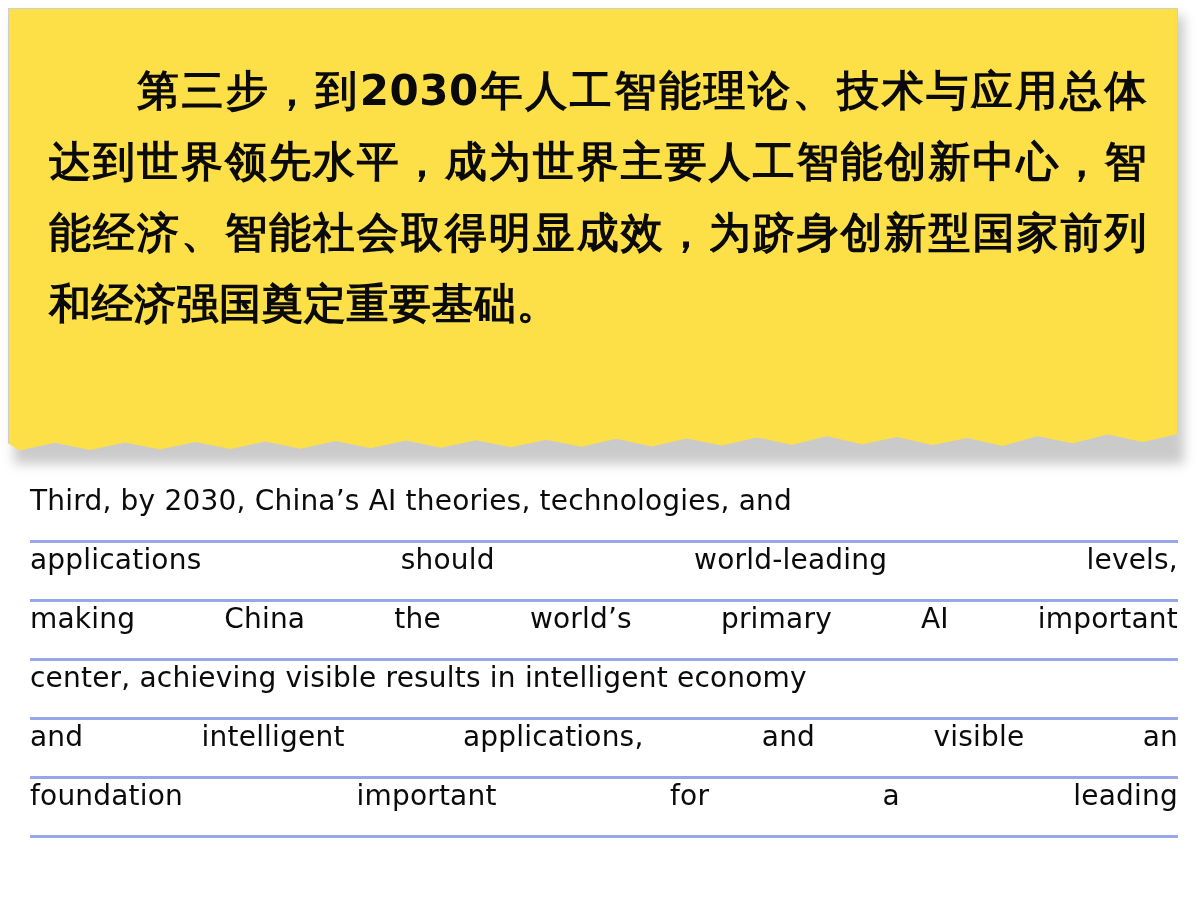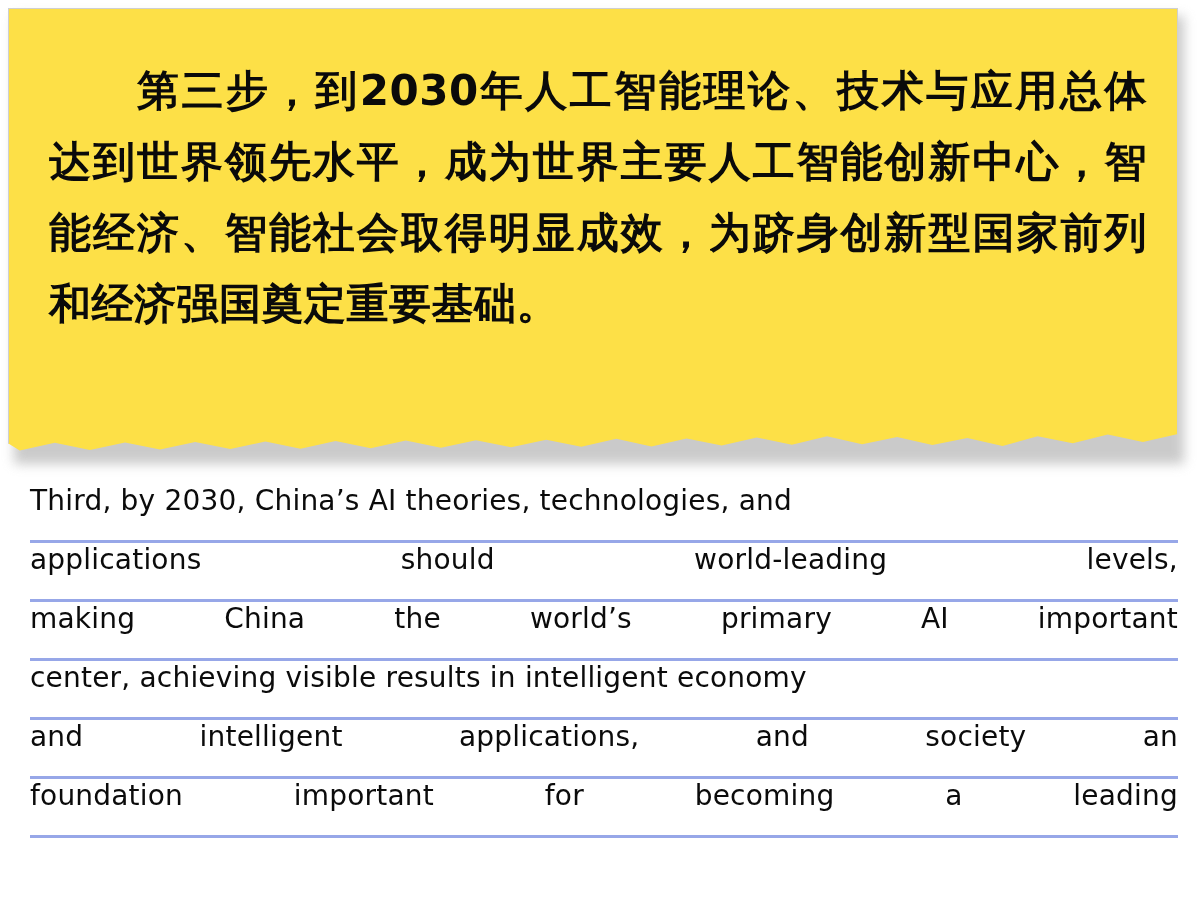--- a/index.html
+++ b/index.html
@@ -143,26 +143,25 @@
       <span class="w">important</span>
     </div>
     <div class="en-line flow">
       <span class="w">center, achieving visible results in intelligent economy</span>
     </div>
     <div class="en-line justify">
       <span class="w">and</span>
       <span class="w">intelligent</span>
       <span class="w">applications,</span>
       <span class="w">and</span>
-      <span class="w">society</span>
+      <span class="w">visible</span>
       <span class="w">an</span>
     </div>
     <div class="en-line justify">
       <span class="w">foundation</span>
       <span class="w">important</span>
       <span class="w">for</span>
-      <span class="w">becoming</span>
       <span class="w">a</span>
       <span class="w">leading</span>
     </div>
   </div>
 
 </div>
 
 </body></html>

